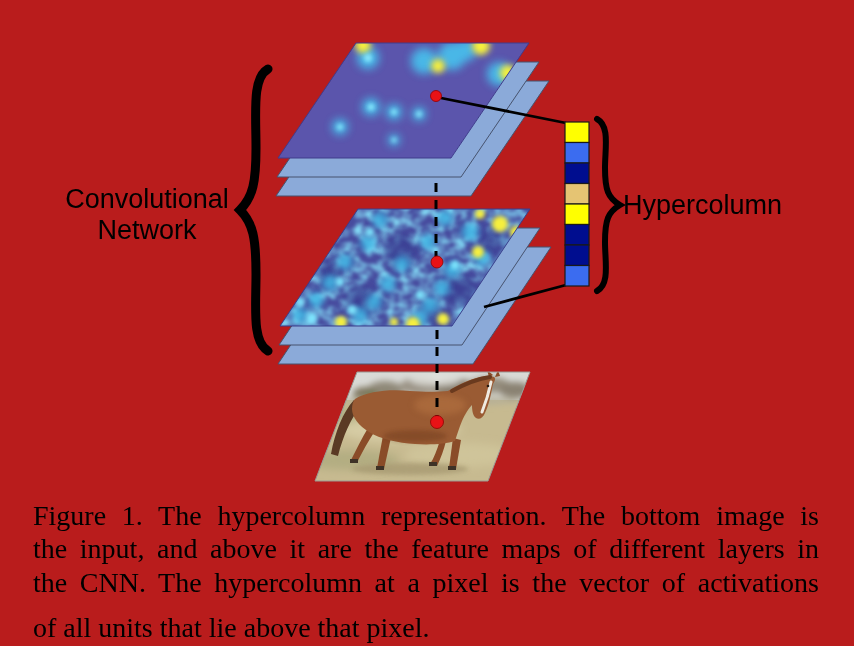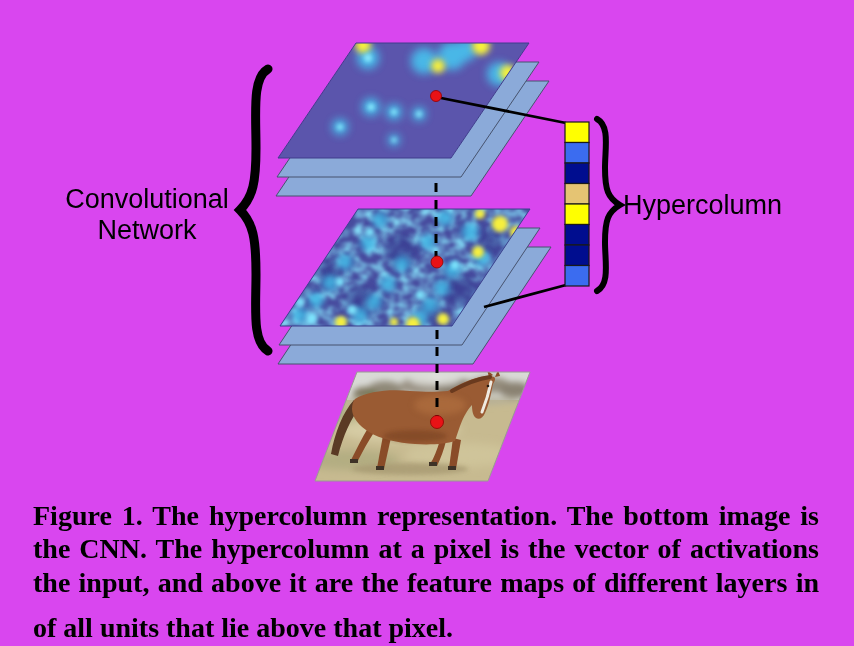--- a/index.html
+++ b/index.html
@@ -1,22 +1,22 @@
 <!DOCTYPE html>
 <html><head>
 <meta charset="utf-8">
 <style>
   html,body{margin:0;padding:0;background:#fff;}
-  .page{position:relative;width:854px;height:646px;background:#d946ef;overflow:hidden;
+  .page{position:relative;width:854px;height:646px;background:#b91c1c;overflow:hidden;
         font-family:"Liberation Sans",sans-serif;}
   .fig-svg{position:absolute;left:0;top:0;}
   .lbl{font-family:"Liberation Sans",sans-serif;font-size:27px;fill:#000;}
   .caption{position:absolute;left:33px;top:499px;width:786px;color:#000;
            font-family:"Liberation Serif",serif;font-size:28px;line-height:33.4px;}
-  .cap-line{text-align:justify;text-align-last:justify;white-space:normal;font-weight:bold;}
+  .cap-line{text-align:justify;text-align-last:justify;white-space:normal;}
   .cap-line.last{text-align-last:auto;margin-top:12px;}
 </style>
 </head>
 <body>
 
 <div class="page">
 
 <svg class="fig-svg" width="854" height="497" viewBox="0 0 854 497">
   <defs>
     <filter id="b2" x="-80%" y="-80%" width="260%" height="260%">
@@ -222,18 +222,18 @@
 
   <g>
     <text class="lbl" x="147" y="208" text-anchor="middle">Convolutional</text>
     <text class="lbl" x="147" y="239" text-anchor="middle">Network</text>
   </g>
   <text class="lbl" x="623" y="214">Hypercolumn</text>
 </svg>
 
 <div class="caption">
   <div class="cap-line">Figure 1. The hypercolumn representation.  The bottom image is</div>
+  <div class="cap-line">the input, and above it are the feature maps of different layers in</div>
   <div class="cap-line">the CNN. The hypercolumn at a pixel is the vector of activations</div>
-  <div class="cap-line">the input, and above it are the feature maps of different layers in</div>
   <div class="cap-line last">of all units that lie above that pixel.</div>
 </div>
 
 </div>
 
 </body></html>

